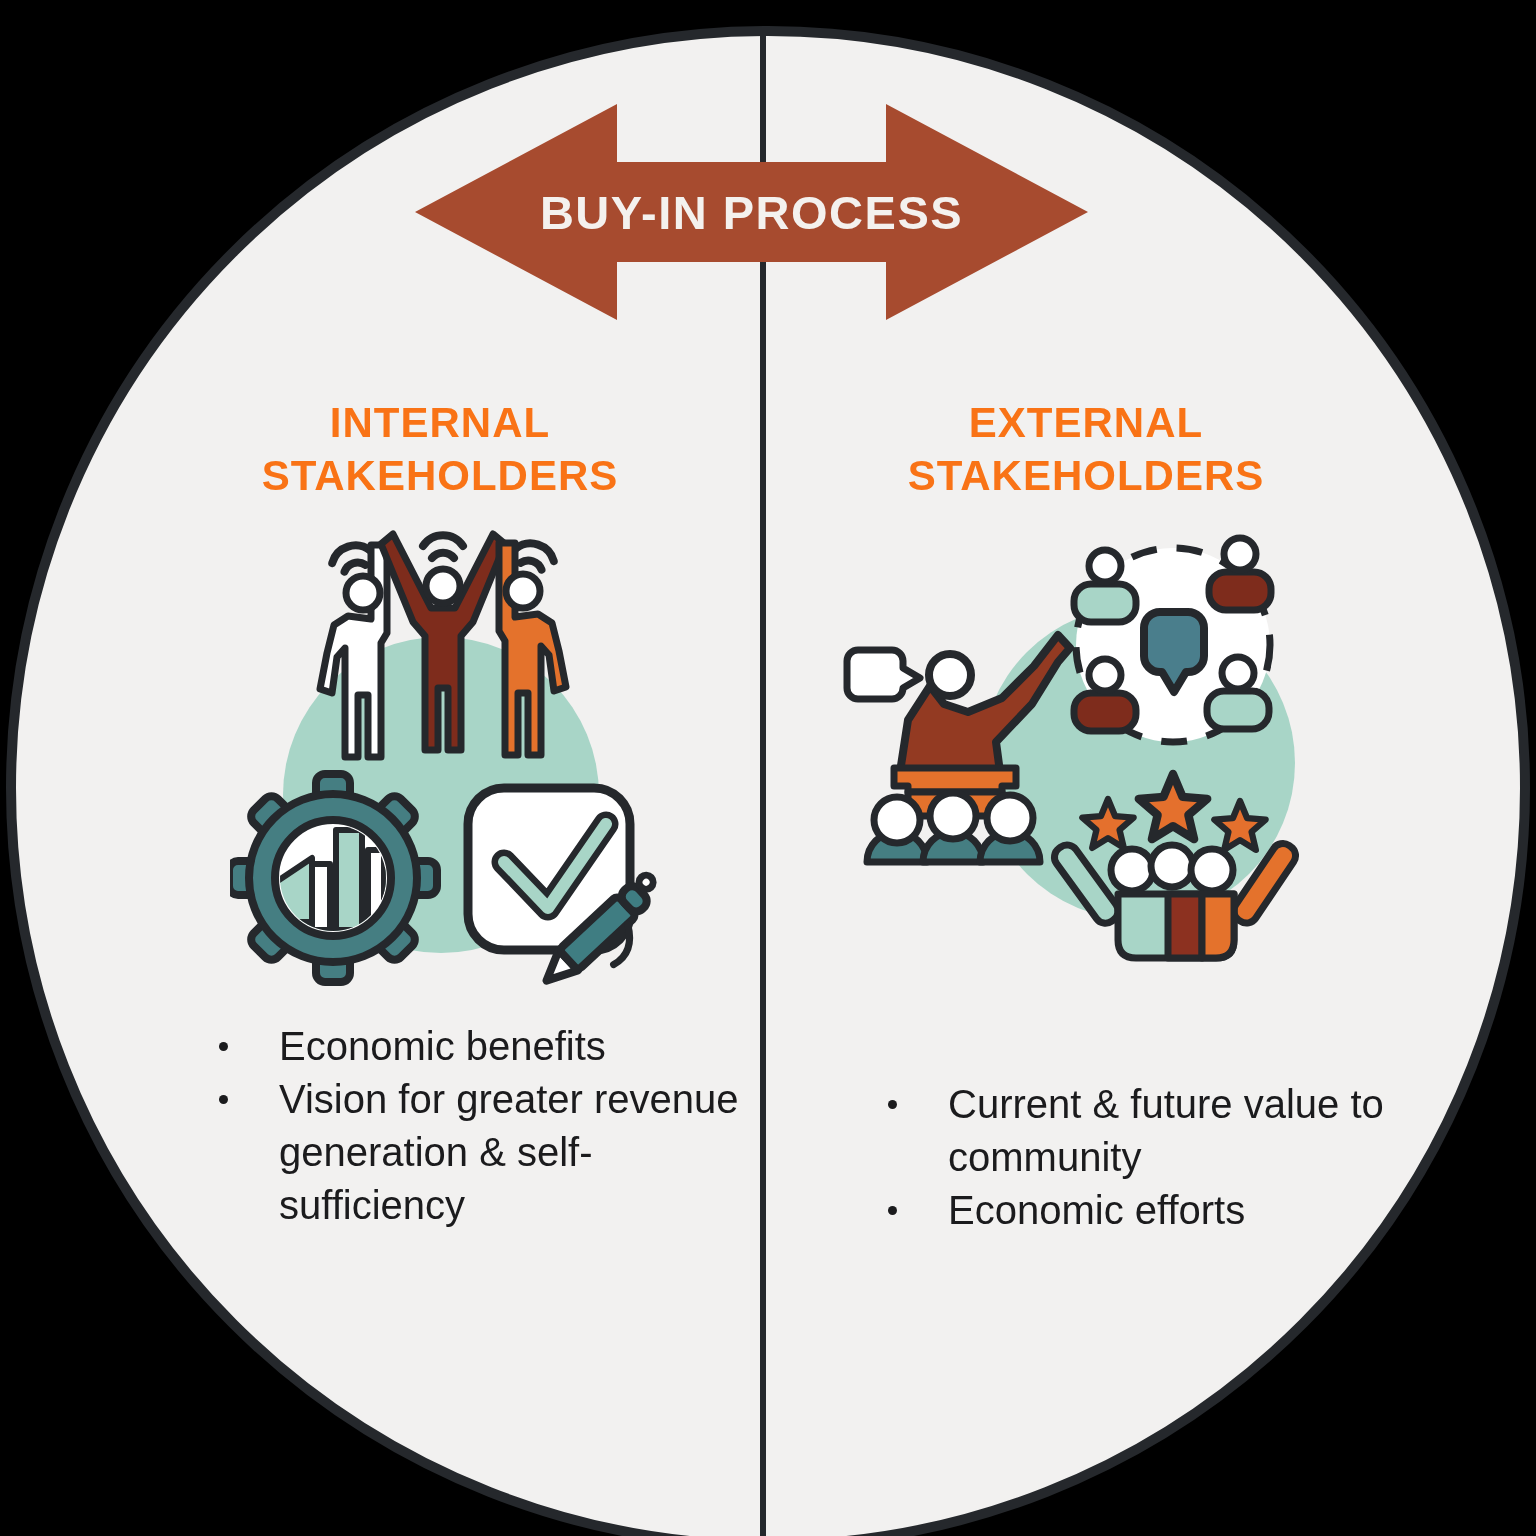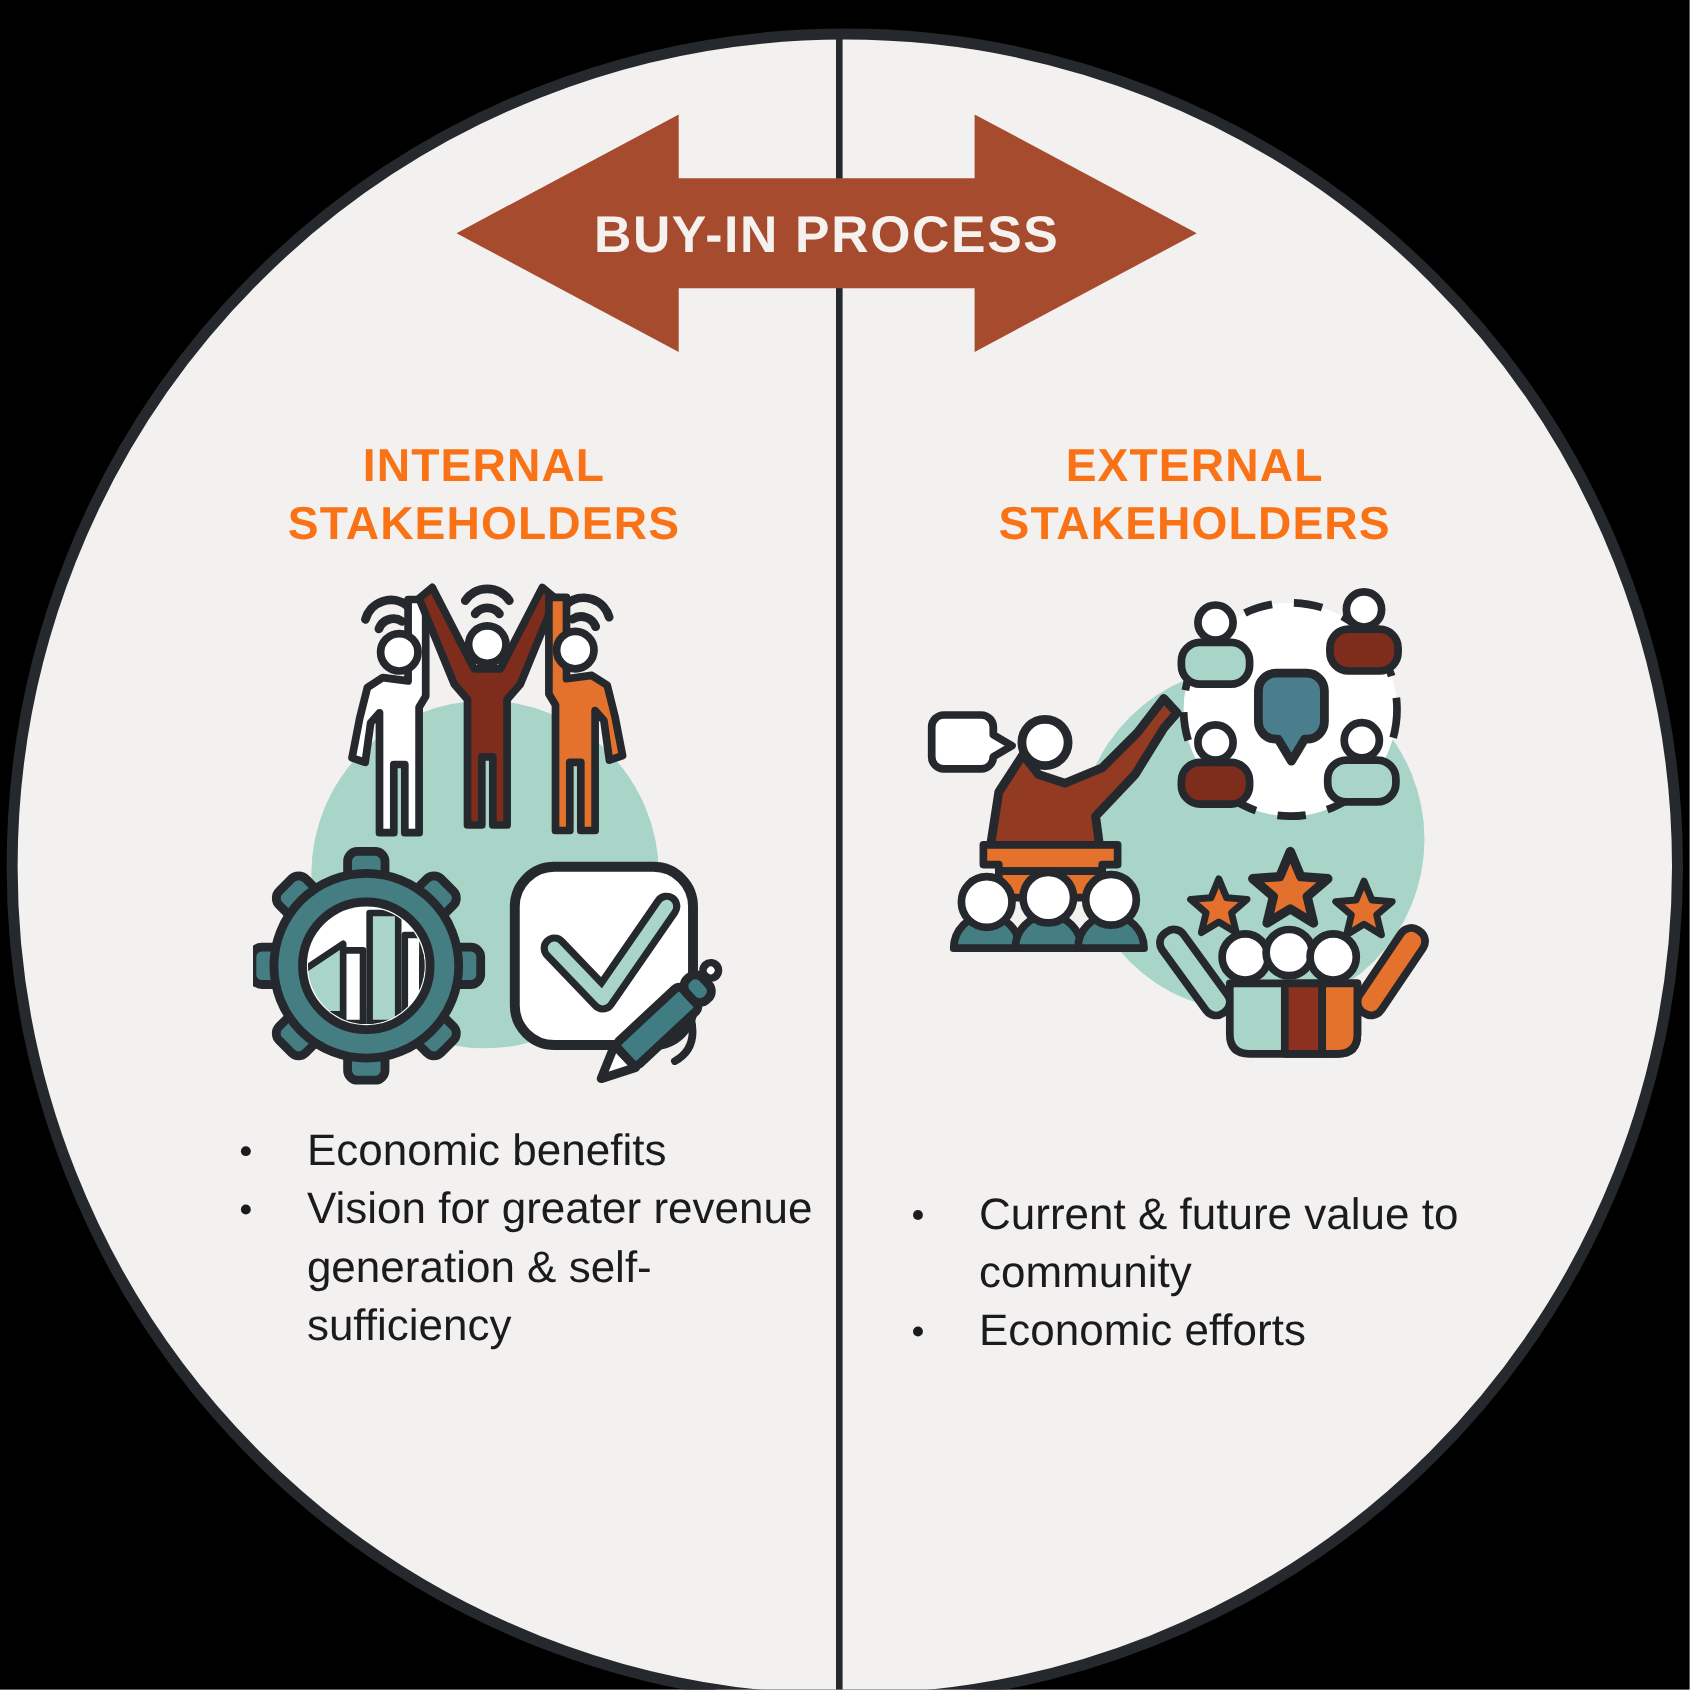--- a/index.html
+++ b/index.html
@@ -28,21 +28,21 @@
   .title-internal{left:250px;}
   .title-external{left:896px;}
   .icon-cluster{position:absolute;}
   .cluster-internal{left:230px;top:498px;}
   .cluster-external{left:820px;top:490px;}
   .bullet-list{
     position:absolute;width:560px;margin:0;padding:0;list-style:none;
     font-size:40px;line-height:53px;color:#1B1B1D;
   }
   .list-internal{left:205px;top:1000px;}
-  .list-external{left:816px;top:1058px;}
+  .list-external{left:874px;top:1058px;}
   .bullet-list li{position:relative;padding-left:74px;}
   .bullet-list li::before{
     content:"";position:absolute;left:14px;top:22px;width:9px;height:9px;
     border-radius:50%;background:#1B1B1D;
   }
 </style>
 </head>
 <body>
 
 <div class="stage">

